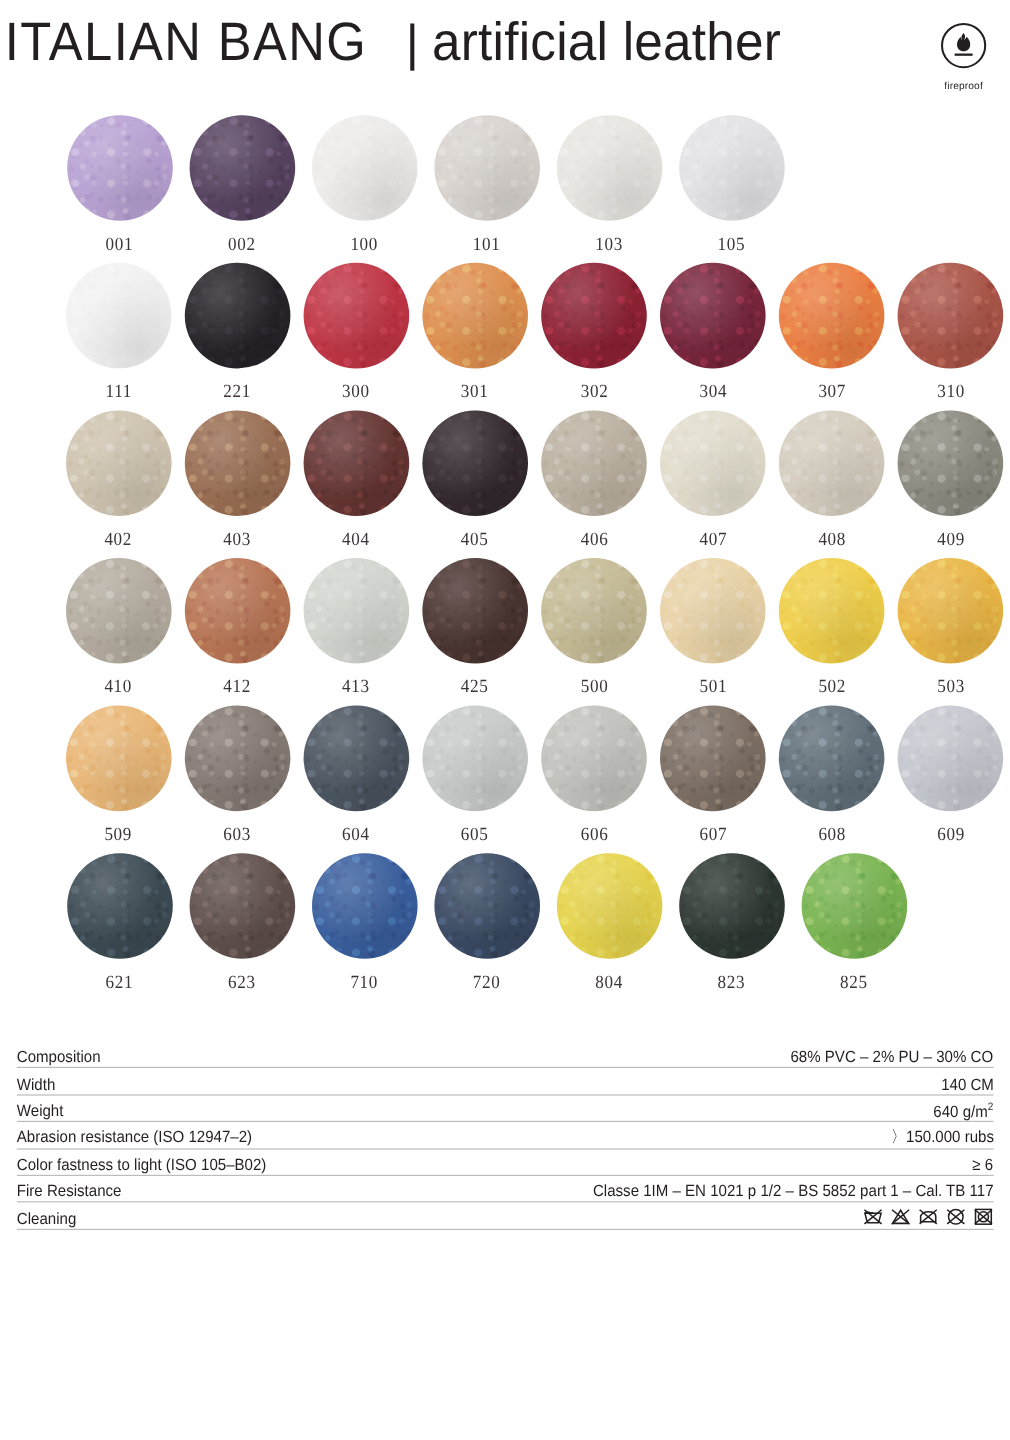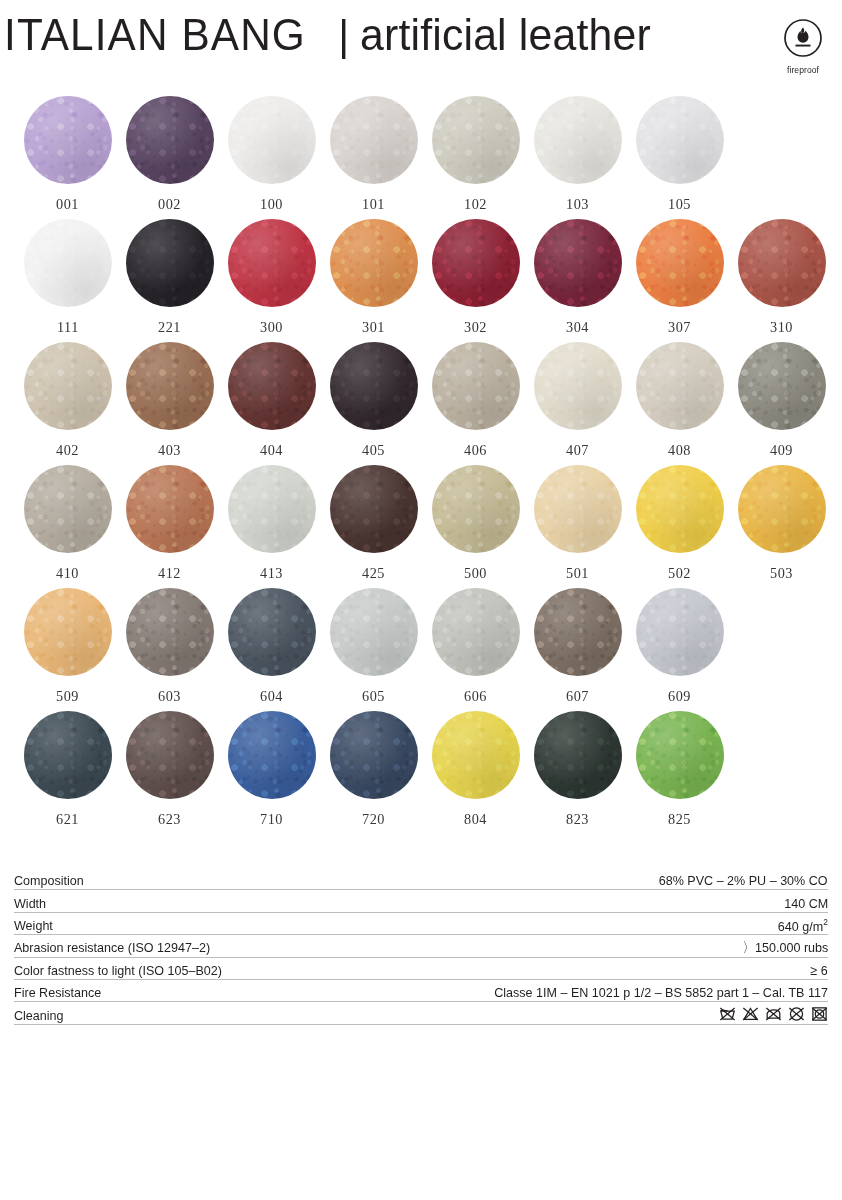--- a/index.html
+++ b/index.html
@@ -91,20 +91,21 @@
   
   .grid {
     position: absolute;
     top: 96px;
     left: 0;
     width: 842px;
   }
   .row {
     display: flex;
     height: 123px;
+    padding-left: 32px;
   }
   .cell {
     width: 102px;
     margin-left: 0;
     display: flex;
     flex-direction: column;
     align-items: center;
   }
   .cell:first-child { margin-left: 17px; }
 
@@ -237,24 +238,20 @@
         </div>
         <div class="cell">
           <div class="chip" style="background: rgb(238, 236, 234);"></div>
           <div class="chip-label">100</div>
         </div>
         <div class="cell">
           <div class="chip" style="background: rgb(217, 212, 207);"></div>
           <div class="chip-label">101</div>
         </div>
         <div class="cell">
-          <div class="chip" style="background: rgb(207, 204, 192);"></div>
-          <div class="chip-label">102</div>
-        </div>
-        <div class="cell">
           <div class="chip" style="background: rgb(232, 230, 225);"></div>
           <div class="chip-label">103</div>
         </div>
         <div class="cell">
           <div class="chip" style="background: rgb(227, 227, 230);"></div>
           <div class="chip-label">105</div>
         </div>
       </div>
       <div class="row">
         <div class="cell">
@@ -375,20 +372,24 @@
           <div class="chip" style="background: rgb(199, 203, 201);"></div>
           <div class="chip-label">605</div>
         </div>
         <div class="cell">
           <div class="chip" style="background: rgb(194, 195, 189);"></div>
           <div class="chip-label">606</div>
         </div>
         <div class="cell">
           <div class="chip" style="background: rgb(125, 111, 100);"></div>
           <div class="chip-label">607</div>
+        </div>
+        <div class="cell">
+          <div class="chip" style="background: rgb(98, 112, 122);"></div>
+          <div class="chip-label">608</div>
         </div>
         <div class="cell">
           <div class="chip" style="background: rgb(197, 200, 207);"></div>
           <div class="chip-label">609</div>
         </div>
       </div>
       <div class="row">
         <div class="cell">
           <div class="chip" style="background: rgb(61, 75, 84);"></div>
           <div class="chip-label">621</div>

